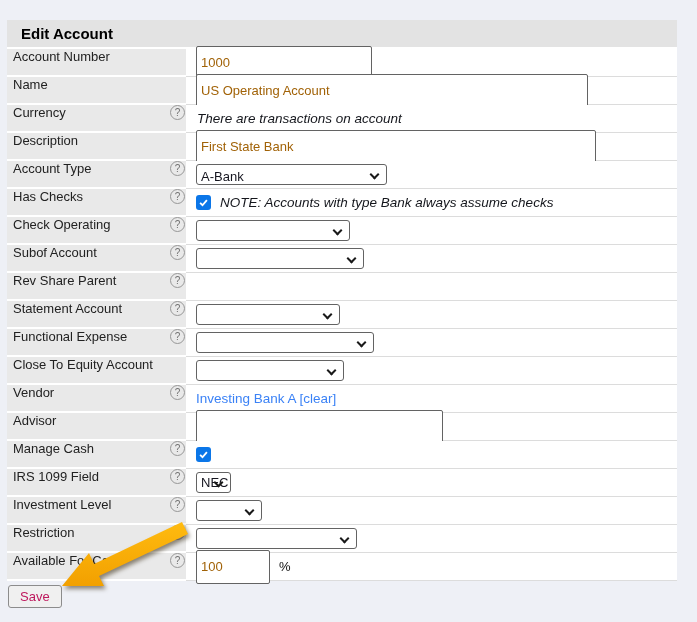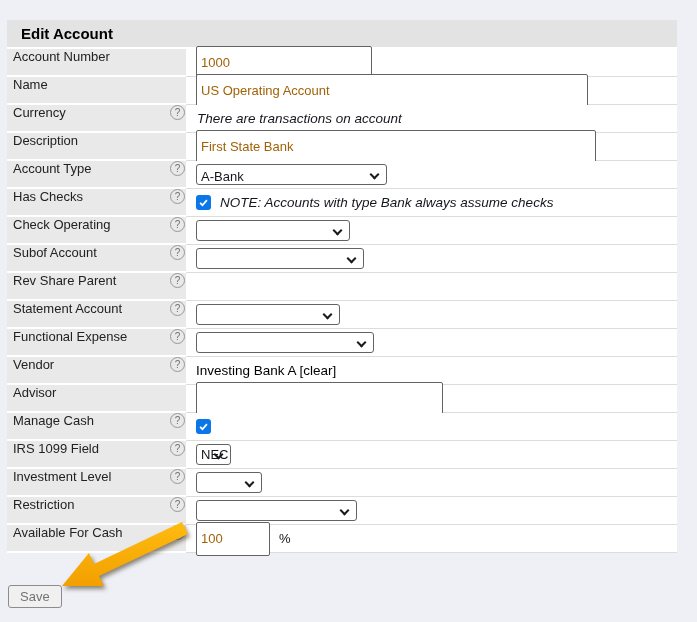--- a/index.html
+++ b/index.html
@@ -49,26 +49,26 @@
     border-right:2px solid #1a1a1a; border-bottom:2px solid #1a1a1a;
     transform:rotate(45deg); pointer-events:none;
   }
   .cb {
     width:15px; height:15px; background:#0b76e8; border-radius:3px;
     display:flex; align-items:center; justify-content:center;
     flex:none; cursor:pointer;
   }
   .note { font-style:italic; color:#14161c; margin-left:9px; font-size:13.5px; white-space:nowrap;text-align:center; }
   .note.solo { margin-left:1px; }
-  .link { color:#000000; text-decoration:none; font-size:13.5px; cursor:pointer; }
+  .link { color:#3b82f6; text-decoration:none; font-size:13.5px; cursor:pointer; }
   .suffix { margin-left:9px; color:#111; }
   .savebtn {
     position:absolute; left:8px; top:585px; height:23px; padding:2px 11px;
     background:#f0f0f0; border:1px solid #8c8c8c; border-radius:3px;
-    font-family:"Liberation Sans", sans-serif; font-size:13px; color:#737373; cursor:pointer;text-align:right;
+    font-family:"Liberation Sans", sans-serif; font-size:13px; color:#be185d; cursor:pointer;text-align:right;
   }
   .arrow-layer { position:absolute; left:0; top:0; width:697px; height:622px; pointer-events:none; }
 </style>
 </head>
 <body>
 
 <div class="table">
   <div class="hdr">Edit Account</div>
   <div>
       <div class="row">
@@ -173,20 +173,31 @@
           </div>
         </div>
       </div>
       <div class="row">
         <div class="lbl">
           <span>Functional Expense</span>
           <span class="help">?</span>
         </div>
         <div class="val">
           <div class="sel" style="width: 178px;">
+            <span></span>
+            <span class="chev"></span>
+          </div>
+        </div>
+      </div>
+      <div class="row">
+        <div class="lbl">
+          <span>Close To Equity Account</span>
+        </div>
+        <div class="val">
+          <div class="sel" style="width: 148px;">
             <span></span>
             <span class="chev"></span>
           </div>
         </div>
       </div>
       <div class="row">
         <div class="lbl">
           <span>Vendor</span>
           <span class="help">?</span>
         </div>

